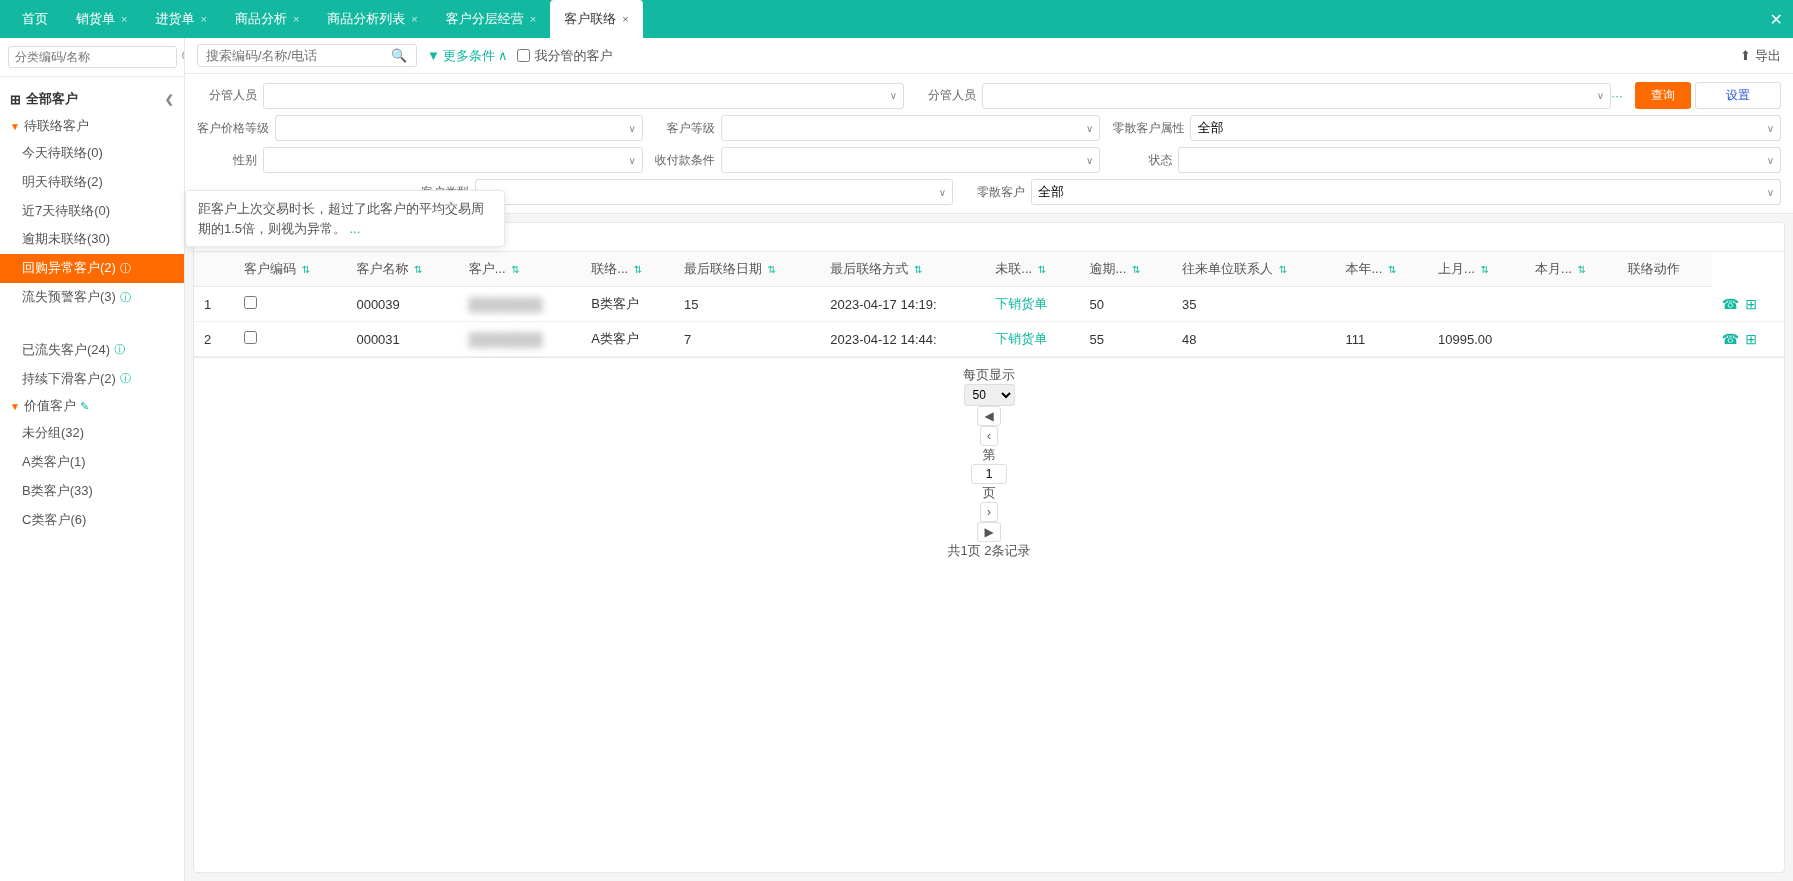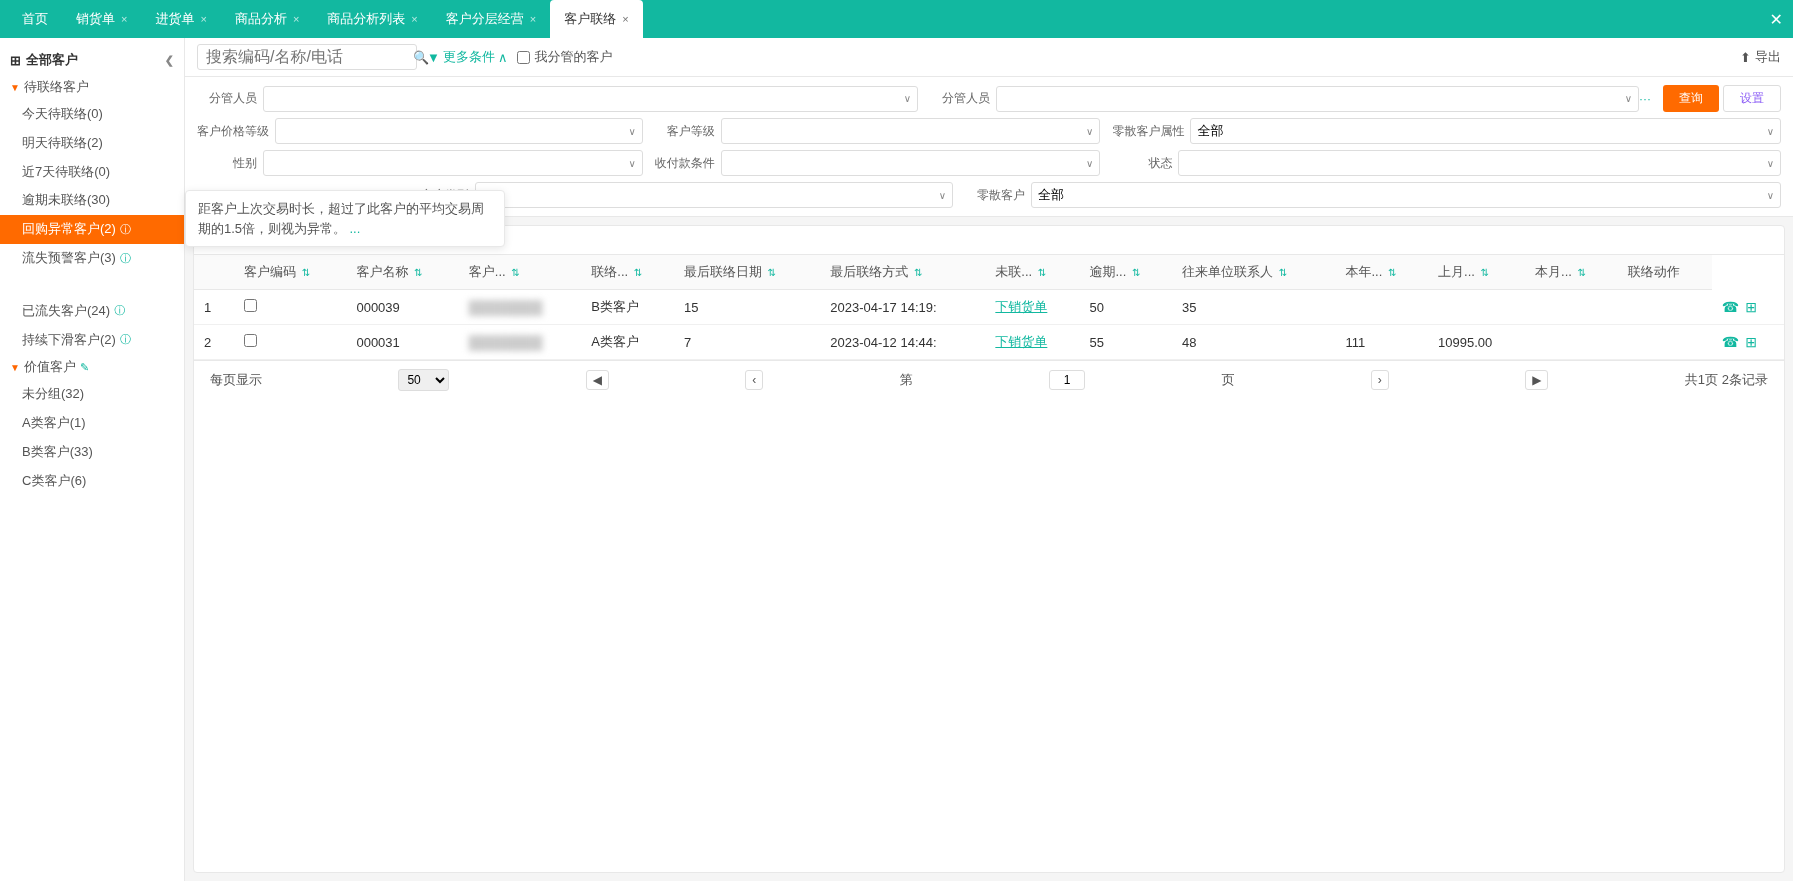--- a/index.html
+++ b/index.html
@@ -145,21 +145,21 @@
       align-items: center;
       border: 1px solid #ddd;
       border-radius: 3px;
       padding: 3px 8px;
       width: 220px;
     }
     .filter-search input {
       border: none;
       outline: none;
       flex: 1;
-      font-size: 16px;
+      font-size: 13px;
       color: #a16207;
     }
     .filter-search-icon { color: #12b8a0; cursor: pointer; }
     .more-conditions {
       display: flex;
       align-items: center;
       color: #12b8a0;
       cursor: pointer;
       font-size: 12px;
       gap: 3px;
@@ -241,24 +241,24 @@
       background: #ff6a00;
       color: white;
       border: none;
       border-radius: 3px;
       padding: 4px 16px;
       cursor: pointer;
       font-size: 12px;
     }
     .btn-settings {
       background: white;
-      color: #8b5cf6;
-      border: 1px solid #ddd;
-      border-radius: 3px;
-      padding: 4px 16px;
+      color: #1d4ed8;
+      border: 1px solid #ddd;
+      border-radius: 3px;
+      padding: 4px 30px;
       cursor: pointer;
       font-size: 12px;
     }
     .three-dots { color: #12b8a0; cursor: pointer; font-size: 12px; }
 
     
     .table-area {
       flex: 1;
       background: white;
       overflow: auto;
@@ -289,36 +289,36 @@
       font-weight: normal;
     }
     th.sortable { cursor: pointer; }
     th .sort-icon { color: #12b8a0; font-size: 10px; margin-left: 2px; }
     td {
       padding: 8px 10px;
       border-bottom: 1px solid #f0f0f0;
       color: #333;
       white-space: nowrap;
     }
-    .link-text { color: #12b8a0; cursor: pointer; text-decoration: underline; }
+    .link-text { color: #12b8a0; cursor: pointer; }
     .row-actions { display: flex; gap: 6px; align-items: center; }
     .row-action-icon { color: #12b8a0; cursor: pointer; font-size: 14px; }
     .blurred { filter: blur(3px); user-select: none; color: #ccc; }
 
     
     .pagination-bar {
       display: flex;
       align-items: center;
-      justify-content: space-between;
+      justify-content: flex-end;
       padding: 8px 16px;
       border-top: 1px solid #e8e8e8;
       background: white;
-      gap: 8px;
-      font-size: 12px;
-      color: #555;
+      font-size: 12px;
+      color: #555;
+      flex-direction: column;
     }
     .page-size-select {
       border: 1px solid #ddd;
       border-radius: 3px;
       padding: 2px 4px;
       font-size: 12px;
     }
     .page-nav-btn {
       border: 1px solid #ddd;
       background: white;
@@ -372,20 +372,24 @@
   <div class="nav-tab active">
     <span>客户联络</span>
     <span class="close-x">×</span>
   </div>
   <span class="nav-close-btn">✕</span>
 </div>
 
 <div class="main-layout">
 
   <div class="sidebar">
+    <div class="sidebar-search">
+      <input type="text" placeholder="分类编码/名称" style="">
+      <span class="sidebar-search-icon">🔍</span>
+    </div>
     <div class="sidebar-body">
       <div class="sidebar-group-title">
         <span class="icon">⊞</span>
         <span>全部客户</span>
         <span class="sidebar-collapse-btn">❮</span>
       </div>
       <div class="sidebar-section-title">
         <span class="arrow">▼</span>
         <span>待联络客户</span>
       </div>

